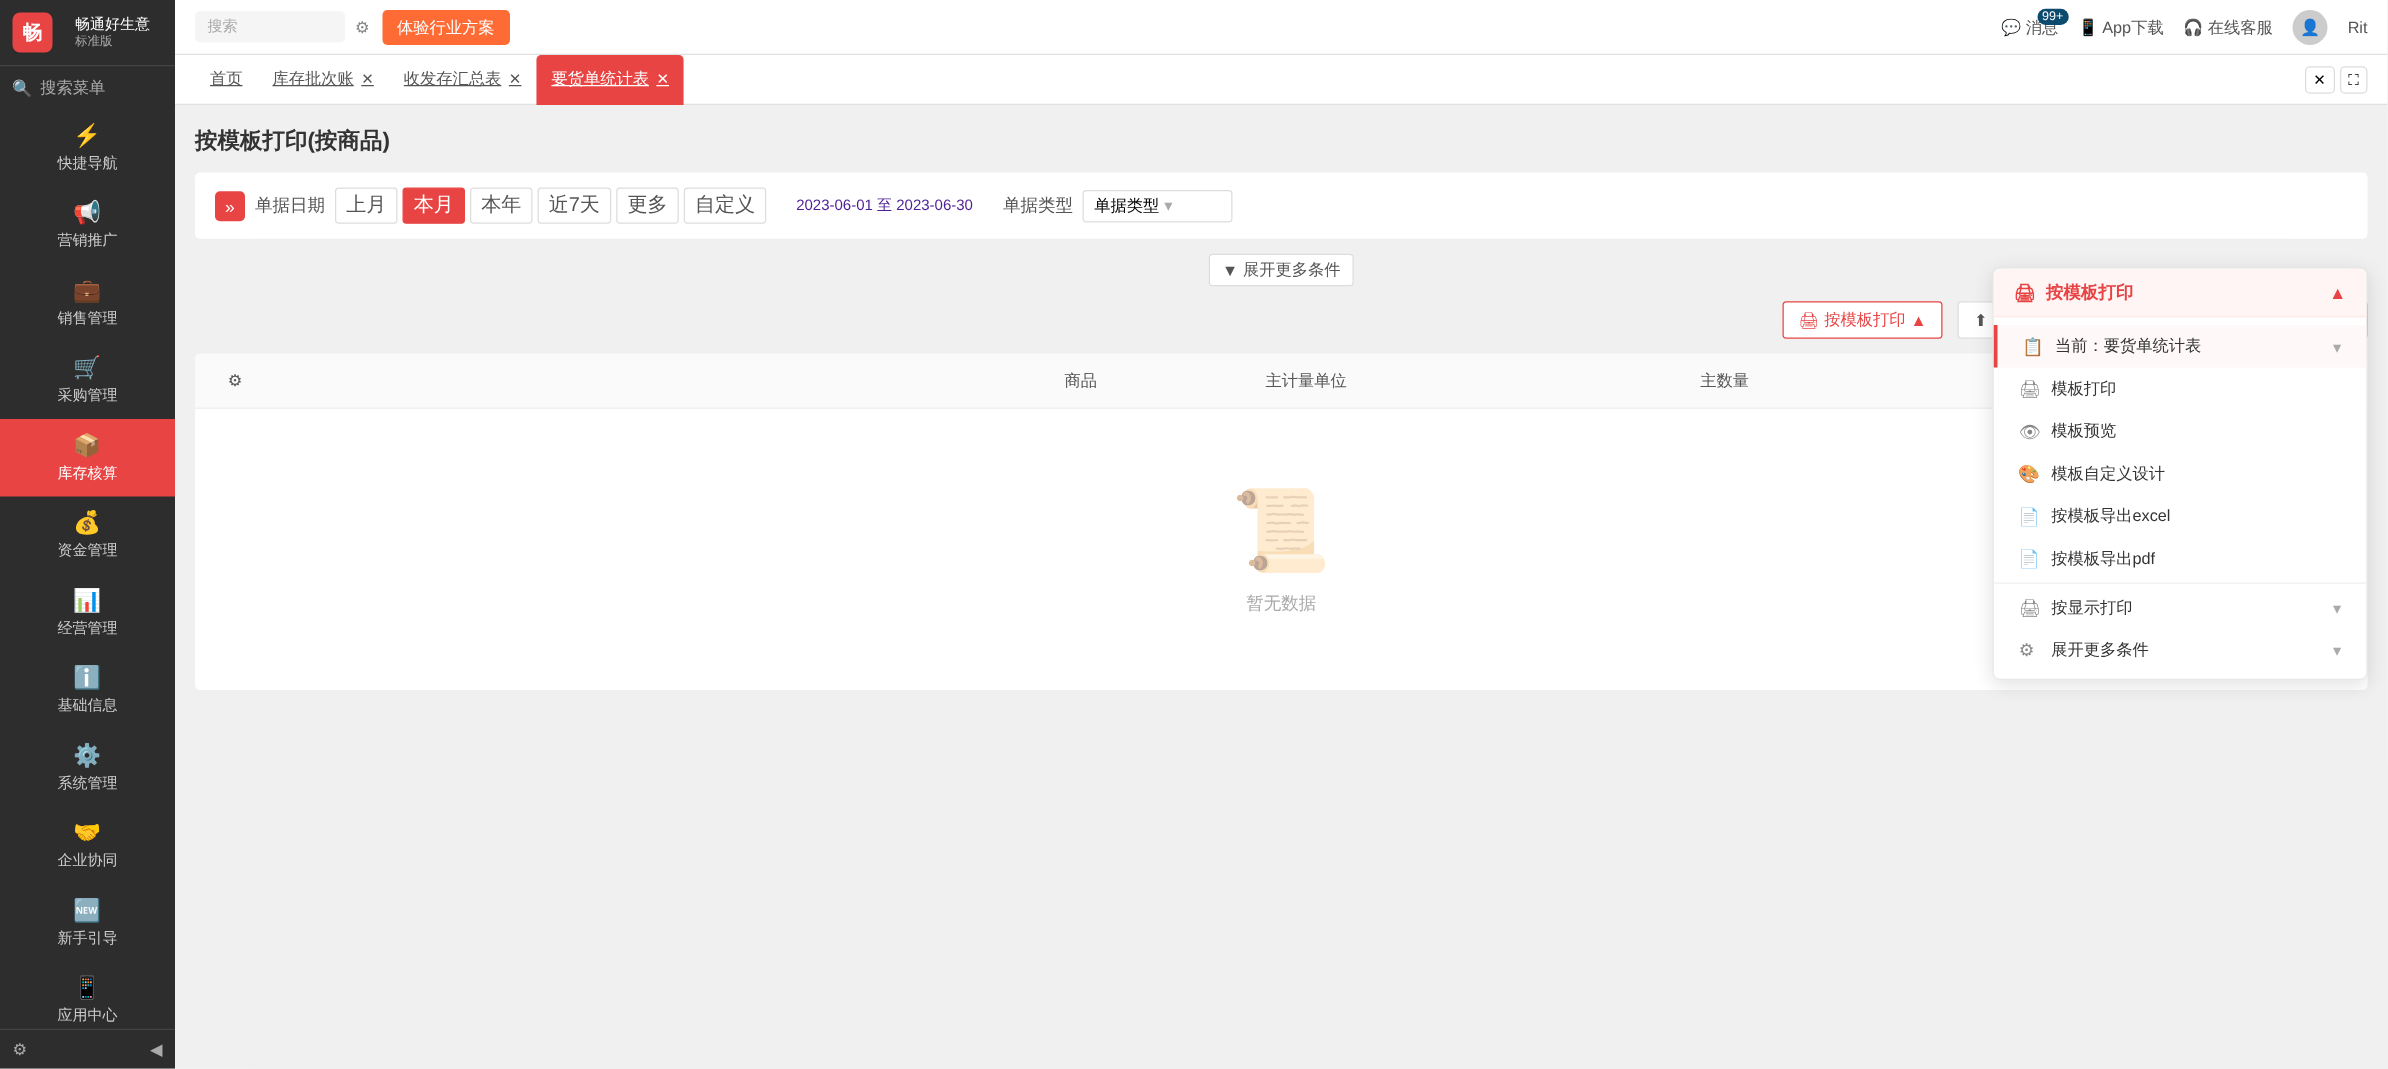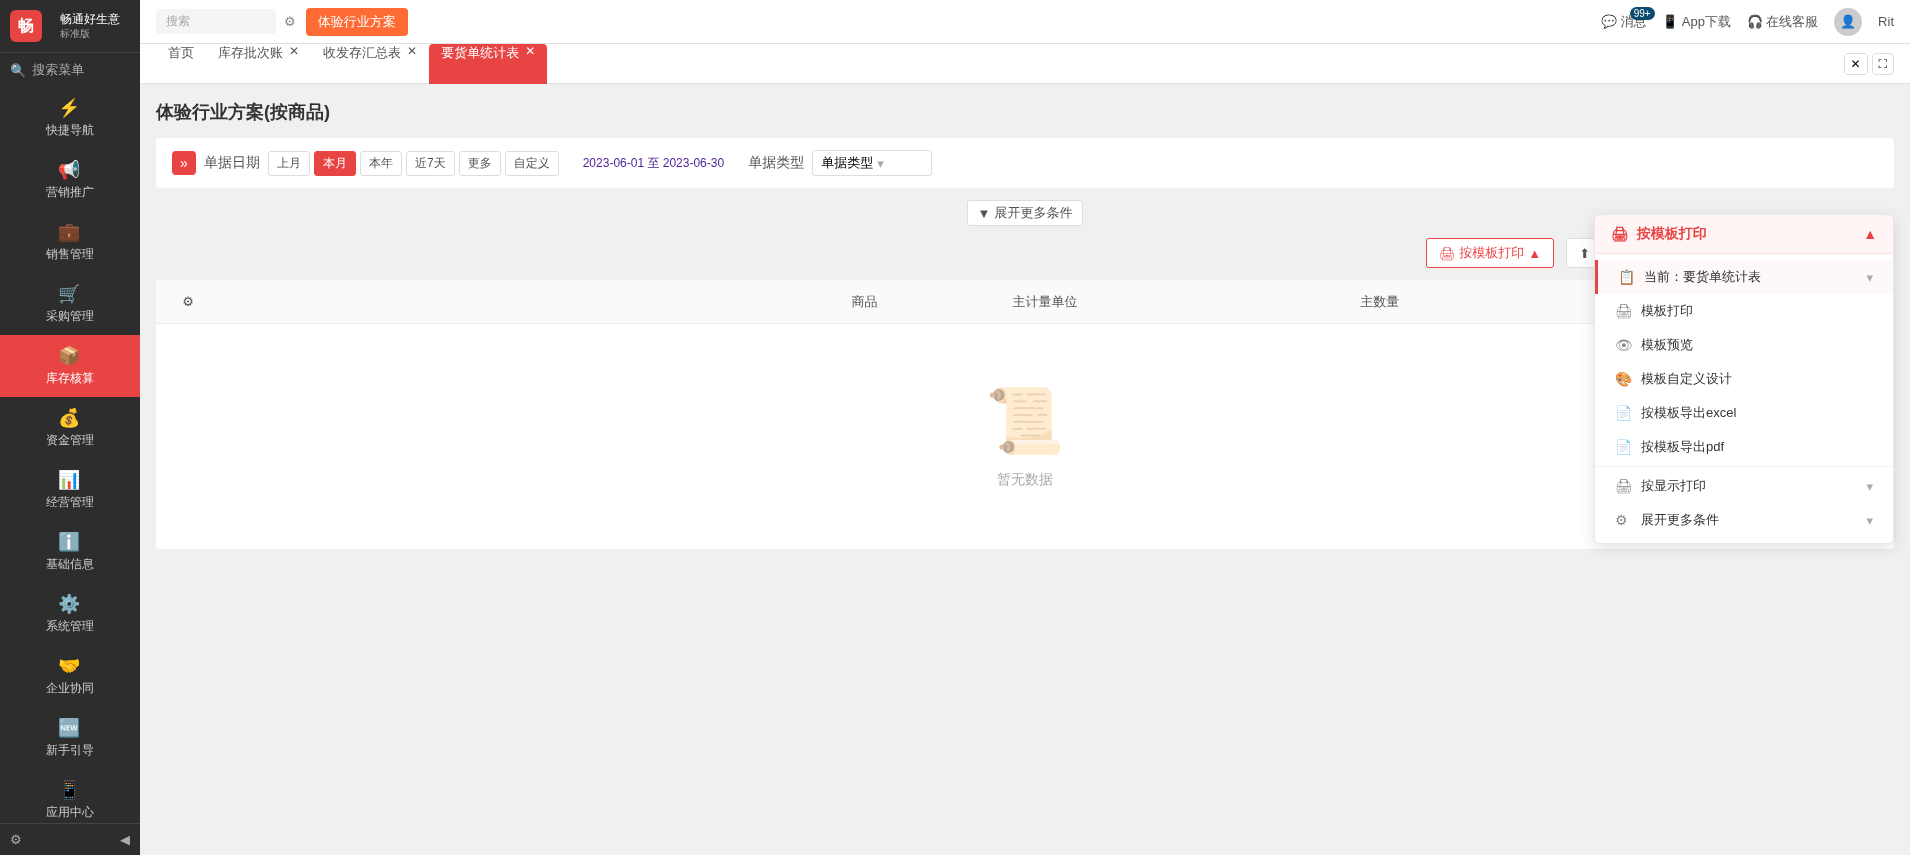--- a/index.html
+++ b/index.html
@@ -135,26 +135,27 @@
       border-bottom: 1px solid #e0e0e0;
       display: flex;
       align-items: center;
       padding: 0 16px;
       height: 40px;
       flex-shrink: 0;
     }
     .tab {
       padding: 0 12px;
       height: 40px;
-      display: flex; align-items: flex-start;
+      display: flex; align-items: center;
       cursor: pointer;
       font-size: 13px;
       color: #555;
       border-bottom: 2px solid transparent;
       gap: 6px;
+      text-decoration: underline;
     }
     .tab.active {
       color: #fff;
       background: #e84444;
       border-radius: 4px 4px 0 0;
     }
     .tab .tab-close { color: inherit; font-size: 12px; }
     .tabs-actions { margin-left: auto; display: flex; gap: 4px; }
     .tabs-action-btn { background: none; border: 1px solid #ddd; border-radius: 4px; padding: 3px 6px; cursor: pointer; font-size: 12px; }
 
@@ -194,21 +195,21 @@
       font-size: 14px;
     }
     .filter-label { color: #555; font-size: 14px; }
     .filter-date-btns { display: flex; gap: 4px; }
     .filter-date-btn {
       padding: 3px 8px;
       border: 1px solid #ddd;
       border-radius: 3px;
       background: #fff;
       cursor: pointer;
-      font-size: 12px;
+      font-size: 16px;
       color: #555;
     }
     .filter-date-btn.active {
       background: #e84444;
       color: white;
       border-color: #e84444;
     }
     .filter-date-range { color: #4c1d95; font-size: 12px; margin-left: 16px; }
     .filter-select {
       display: flex; align-items: center;
@@ -485,21 +486,21 @@
       <span>要货单统计表</span>
       <span class="tab-close">✕</span>
     </div>
     <div class="tabs-actions">
       <button class="tabs-action-btn">✕</button>
       <button class="tabs-action-btn">⛶</button>
     </div>
   </div>
 
   <div class="content">
-    <div class="page-title">体验行业方案(按商品)</div>
+    <div class="page-title">按模板打印(按商品)</div>
 
     <div class="filter-bar">
       <button class="filter-expand-btn">
         <span>»</span>
       </button>
       <span class="filter-label">单据日期</span>
       <div class="filter-date-btns">
         <button class="filter-date-btn">上月</button>
         <button class="filter-date-btn active">本月</button>
         <button class="filter-date-btn">本年</button>

